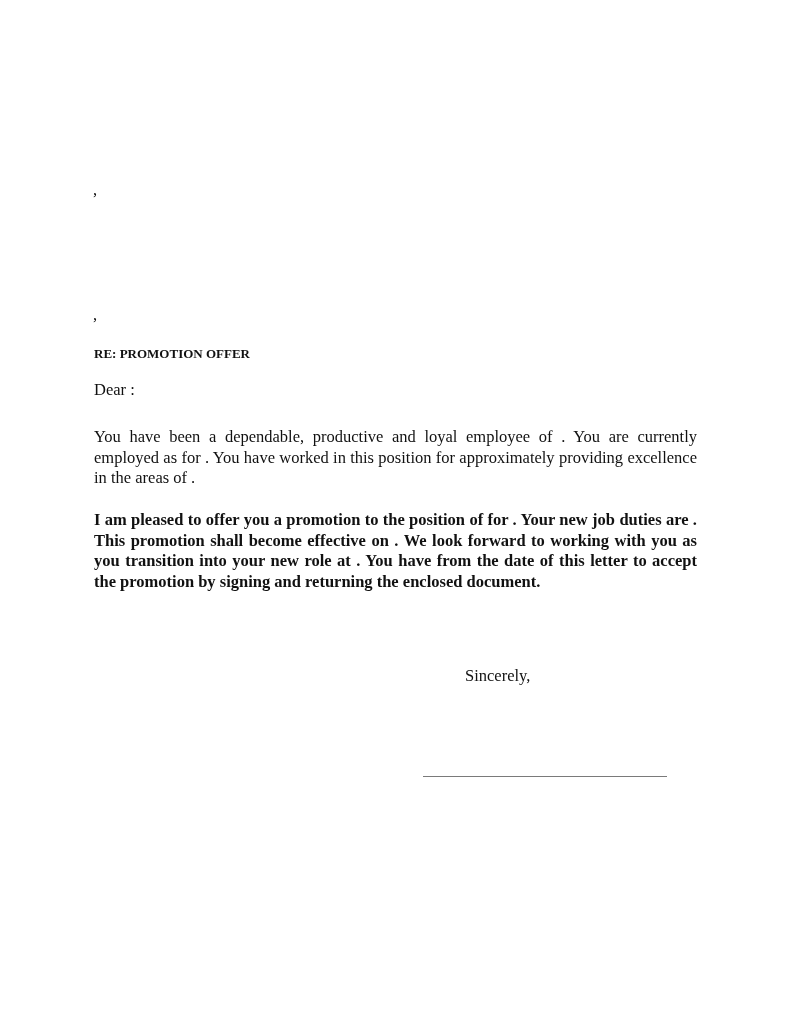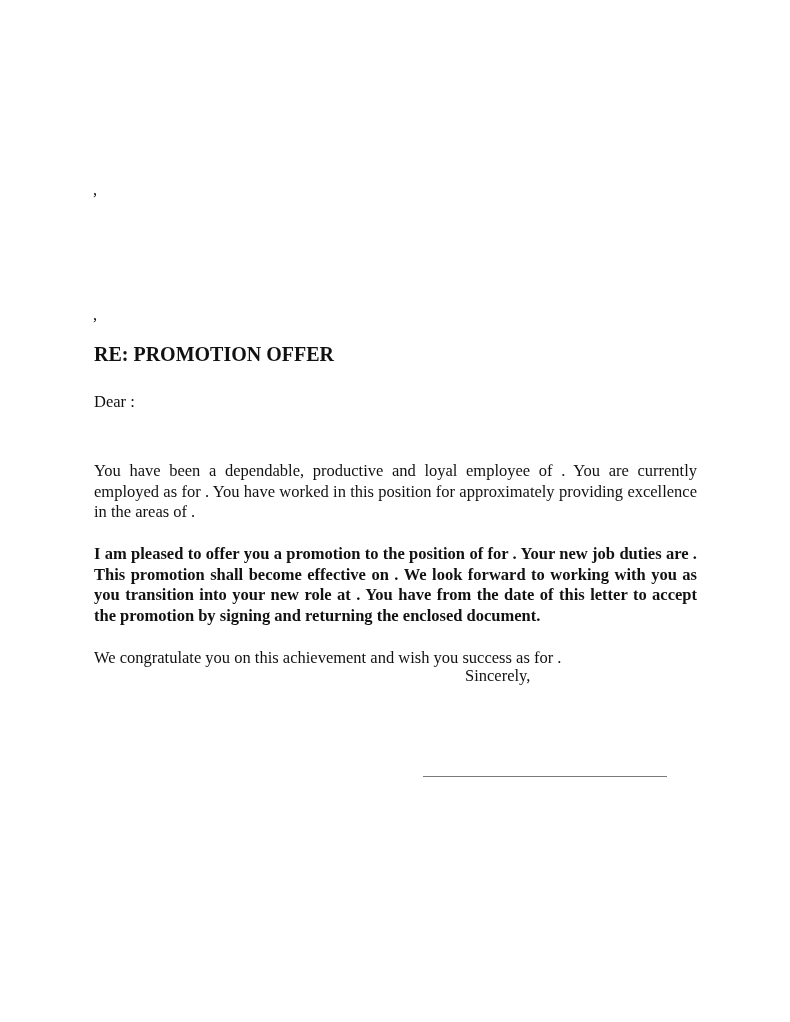--- a/index.html
+++ b/index.html
@@ -27,37 +27,36 @@
       margin: 0;
     }
     .comma {
       left: 93px;
       line-height: 18px;
     }
     .subject {
       left: 94px;
       top: 344px;
       font-weight: bold;
-      font-size: 20px;
+      font-size: 13px;
       line-height: 20px;
     }
     .salutation {
       left: 94px;
-      top: 392px;
+      top: 380px;
       line-height: 20px;
     }
     .para {
       left: 94px;
       width: 603px;
       line-height: 20.7px;
       text-align: justify;
     }
     .para.last-line-left {
       text-align-last: left;
-      margin-top: 34px;
     }
     .closing {
       left: 465px;
       top: 666px;
       line-height: 20px;
     }
     .signature-line {
       left: 423px;
       top: 776px;
       width: 244px;
@@ -75,19 +74,18 @@
   <p class="abs comma" style="top:306px;">,</p>
 
   <p class="abs subject">RE: PROMOTION OFFER</p>
 
   <p class="abs salutation">Dear :</p>
 
   <p class="abs para last-line-left" style="top:427px;">You have been a dependable, productive and loyal employee of . You are currently employed as  for . You have worked in this position for approximately  providing excellence in the areas of .</p>
 
   <p class="abs para last-line-left" style="top:510px;font-weight:bold;">I am pleased to offer you a promotion to the position of  for . Your new job duties are .  This promotion shall become effective on . We look forward to working with you as you transition into your new role at . You have  from the date of this letter to accept the promotion by signing and returning the enclosed document.</p>
 
-  <p class="abs para last-line-left" style="top:614px;">We congratulate you on this achievement and wish you success as  for .</p>
 
   <p class="abs closing">Sincerely,</p>
 
   <div class="abs signature-line"></div>
 
 </div>
 
 </body></html>

